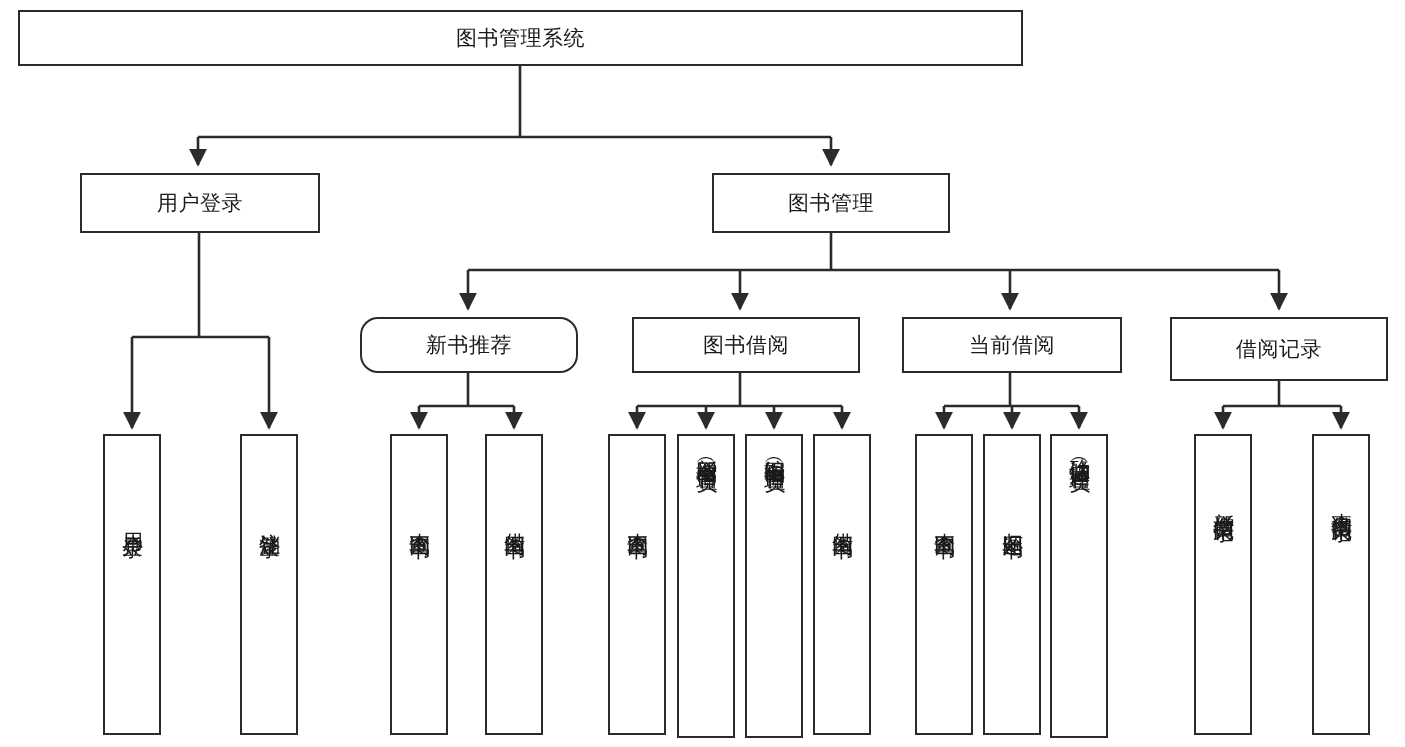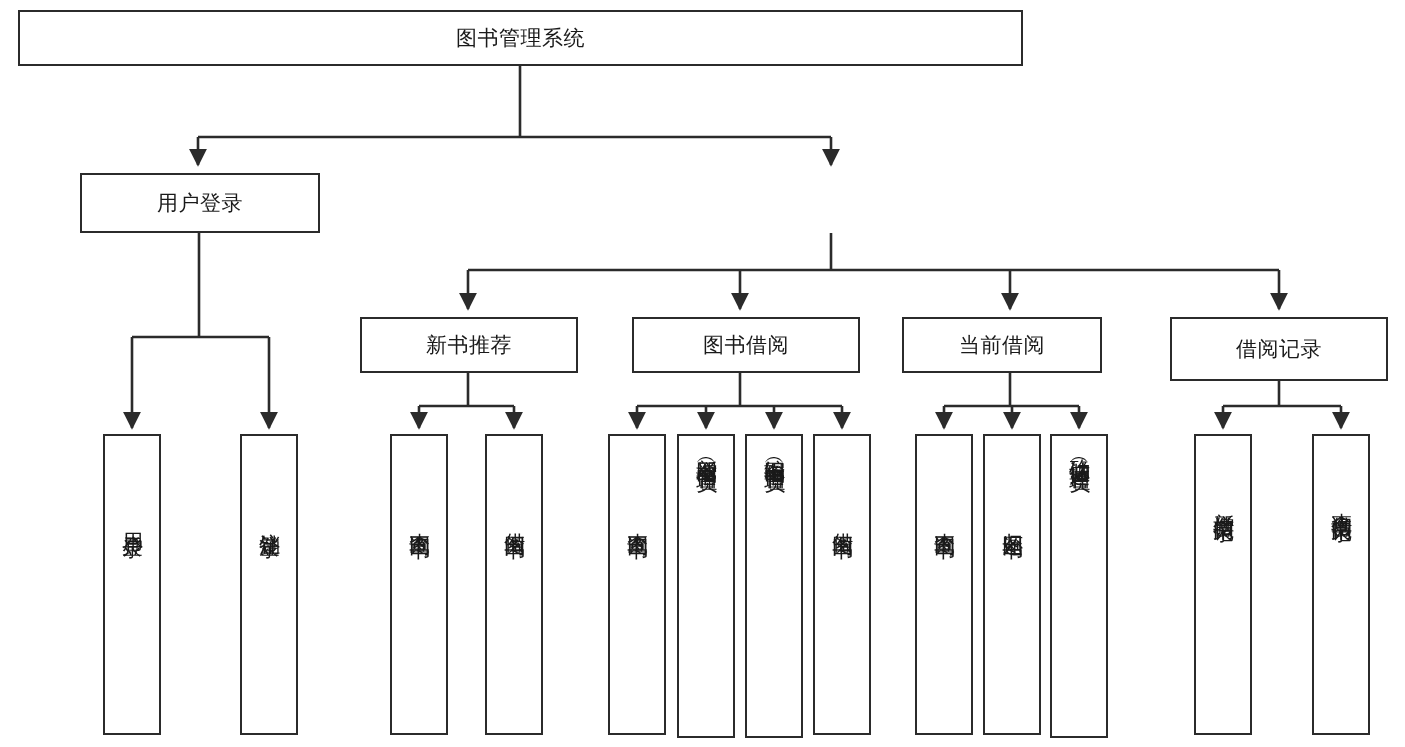--- a/index.html
+++ b/index.html
@@ -125,28 +125,31 @@
     </g>
   </svg>
 
   <div class="node horiz" style="left:18px; top:10px; width:1005px; height:56px;">
     <span class="node-label">图书管理系统</span>
   </div>
 
   <div class="node horiz" style="left:80px; top:173px; width:240px; height:60px;">
     <span class="node-label">用户登录</span>
   </div>
+  <div class="node horiz" style="left:712px; top:173px; width:238px; height:60px;">
+    <span class="node-label">图书管理</span>
+  </div>
 
-  <div class="node horiz" style="left:360px; top:317px; width:218px; height:56px;">
+  <div class="node horiz" style="left:360px; top:317px; width:218px; height:56px;border-radius:18px;">
     <span class="node-label">新书推荐</span>
   </div>
   <div class="node horiz" style="left:632px; top:317px; width:228px; height:56px;">
     <span class="node-label">图书借阅</span>
   </div>
-  <div class="node horiz" style="left:902px; top:317px; width:200px; height:56px;">
+  <div class="node horiz" style="left:902px; top:317px; width:220px; height:56px;">
     <span class="node-label">当前借阅</span>
   </div>
   <div class="node horiz" style="left:1170px; top:317px; width:218px; height:64px;">
     <span class="node-label">借阅记录</span>
   </div>
 
   <div class="node vert mid" style="left:103px; top:434px; width:58px; height:301px;">
     <span class="node-label">用户登录</span>
   </div>
   <div class="node vert mid" style="left:240px; top:434px; width:58px; height:301px;">

